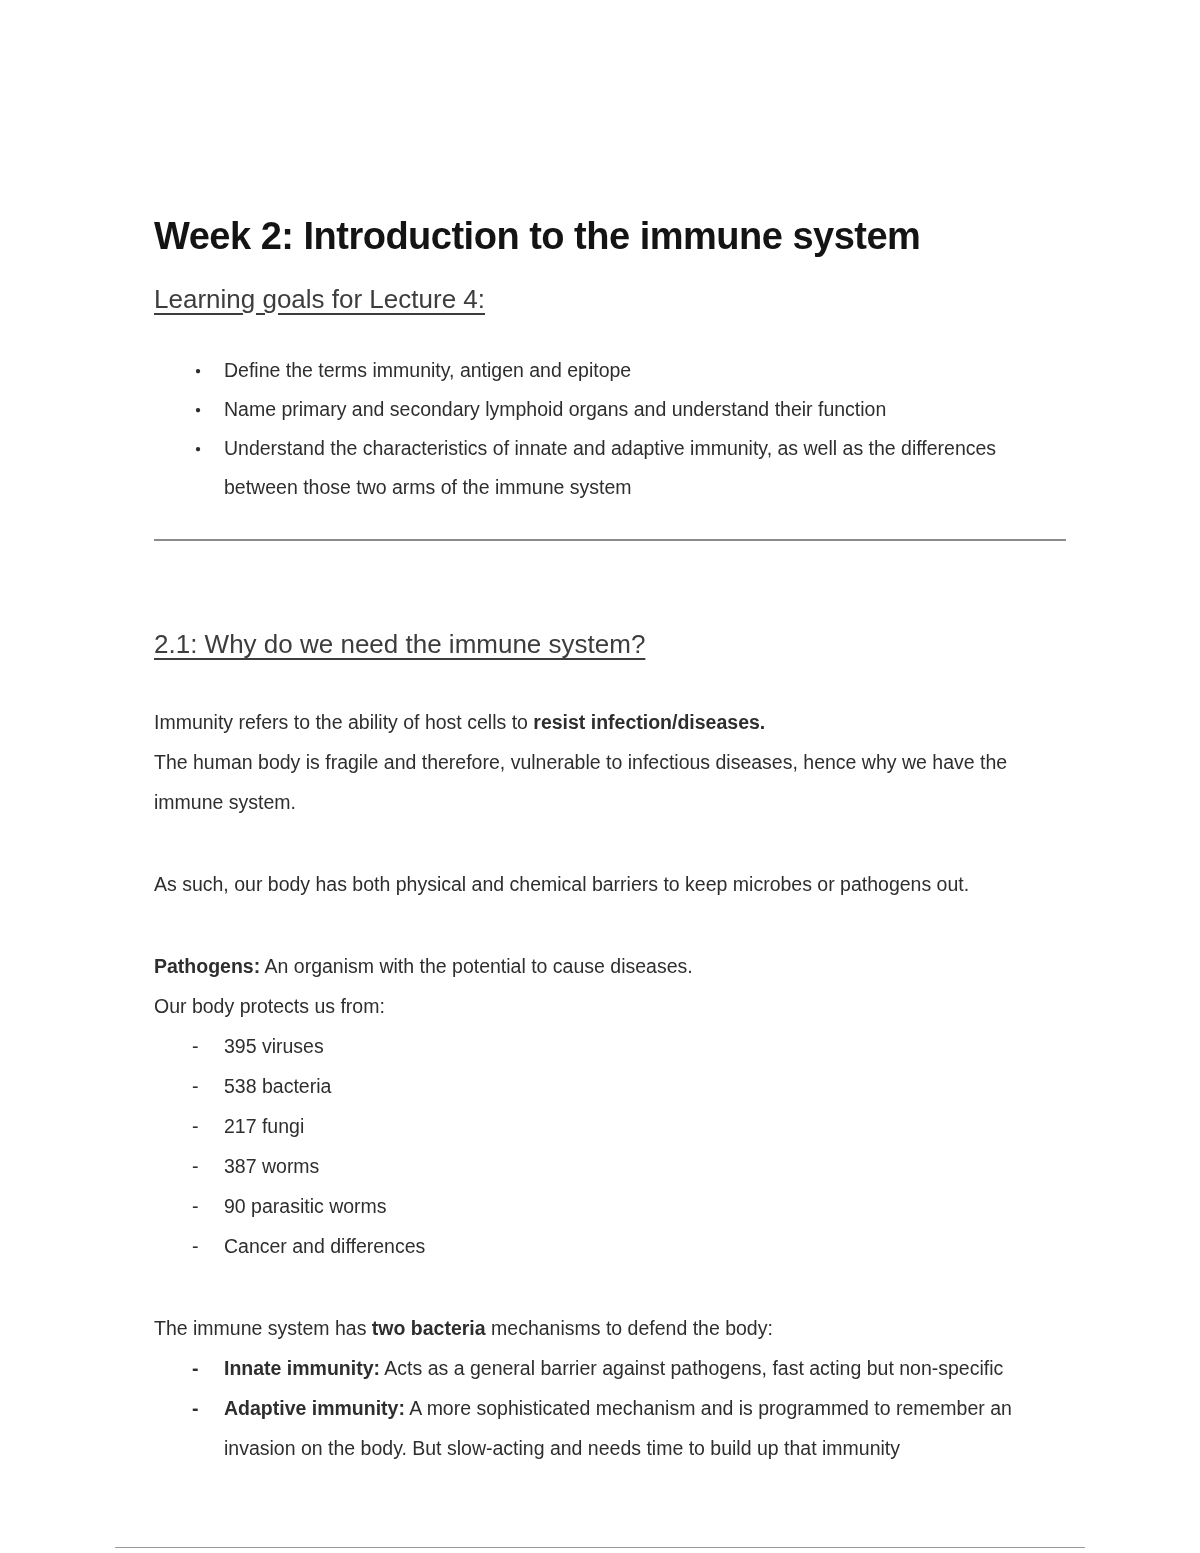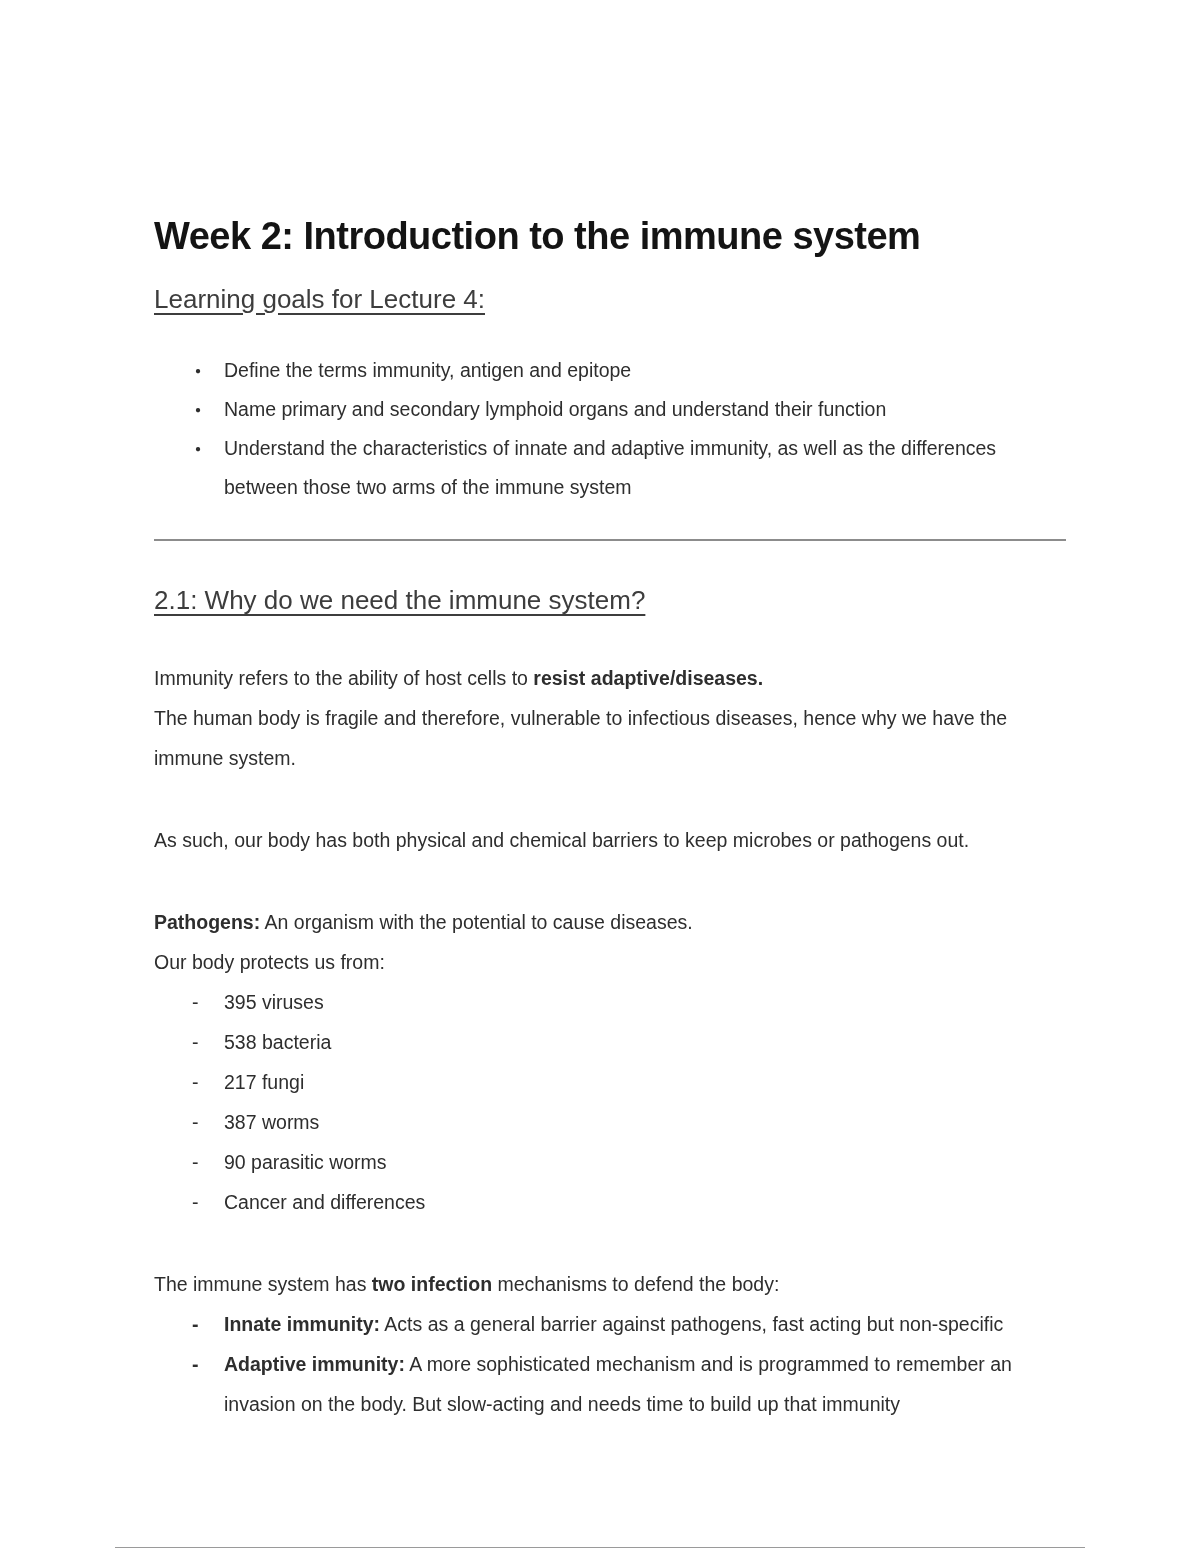--- a/index.html
+++ b/index.html
@@ -27,21 +27,21 @@
   }
   .underlined-heading {
     margin-top: 26px;
     font-size: 26px;
     font-weight: 400;
     color: #3d3d3d;
     text-decoration: underline;
     text-underline-offset: 5px;
     line-height: 1.2;
   }
-  .section-heading { margin-top: 44px; text-decoration: underline; }
+  .section-heading { margin-top: 88px; text-decoration: underline; }
   ul.goals {
     margin-top: 36px;
     list-style: none;
   }
   ul.goals li {
     position: relative;
     padding-left: 70px;
     font-size: 19.5px;
     line-height: 39px;
     color: #2e2e2e;
@@ -104,21 +104,21 @@
     <li><span>Define the terms immunity, antigen and epitope</span></li>
     <li><span>Name primary and secondary lymphoid organs and understand their function</span></li>
     <li><span>Understand the characteristics of innate and adaptive immunity, as well as the differences between those two arms of the immune system</span></li>
   </ul>
 
   <hr class="rule">
 
   <h2 class="underlined-heading section-heading">2.1: Why do we need the immune system?</h2>
 
   <p class="para">
-    <span>Immunity refers to the ability of host cells to </span><span class="b">resist adaptive/diseases.</span><br>
+    <span>Immunity refers to the ability of host cells to </span><span class="b">resist infection/diseases.</span><br>
     <span>The human body is fragile and therefore, vulnerable to infectious diseases, hence why we have the immune system.</span>
   </p>
 
   <p class="para">
     <span>As such, our body has both physical and chemical barriers to keep microbes or pathogens out.</span>
   </p>
 
   <p class="para">
     <span class="b">Pathogens:</span><span> An organism with the potential to cause diseases.</span><br>
     <span>Our body protects us from:</span>
@@ -127,21 +127,21 @@
   <ul class="dash">
     <li><span>395 viruses</span></li>
     <li><span>538 bacteria</span></li>
     <li><span>217 fungi</span></li>
     <li><span>387 worms</span></li>
     <li><span>90 parasitic worms</span></li>
     <li><span>Cancer and differences</span></li>
   </ul>
 
   <p class="para">
-    <span>The immune system has </span><span class="b">two infection</span><span> mechanisms to defend the body:</span>
+    <span>The immune system has </span><span class="b">two bacteria</span><span> mechanisms to defend the body:</span>
   </p>
 
   <ul class="dash bold-lead">
     <li><span class="b">Innate immunity:</span><span> Acts as a general barrier against pathogens, fast acting but non-specific</span></li>
     <li><span class="b">Adaptive immunity:</span><span> A more sophisticated mechanism and is programmed to remember an invasion on the body. But slow-acting and needs time to build up that immunity</span></li>
   </ul>
 
 </div>
 
 <div class="page-break-line"></div>

